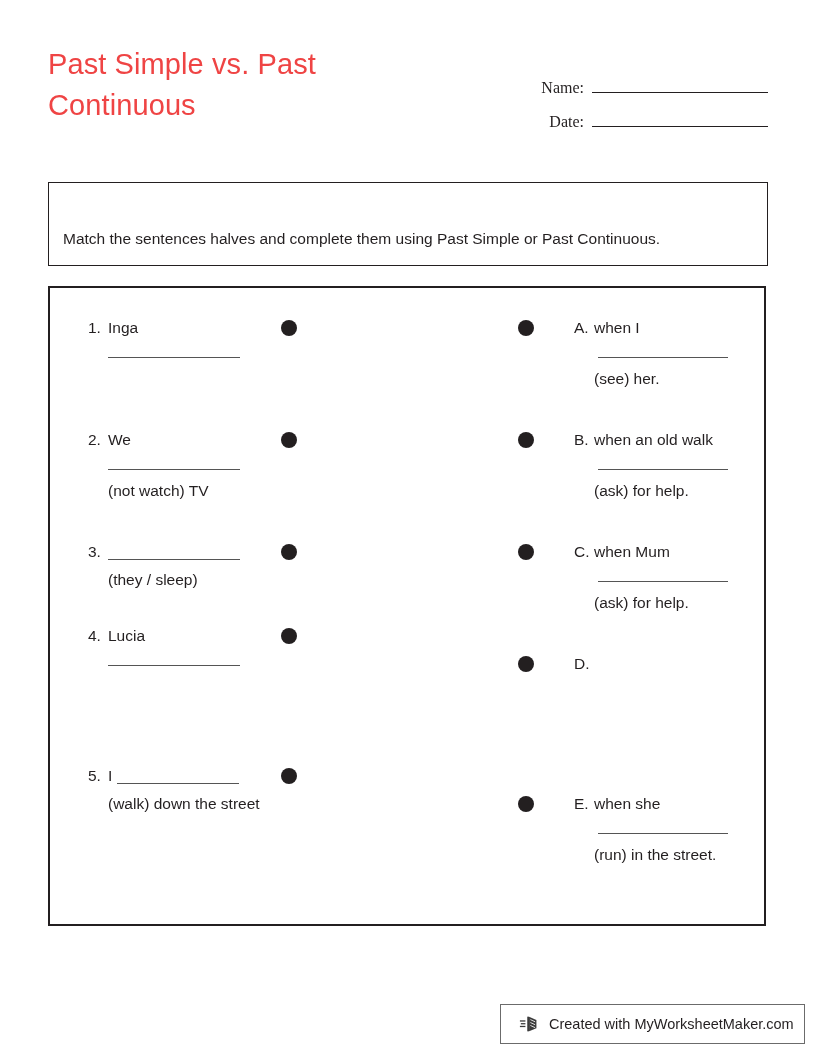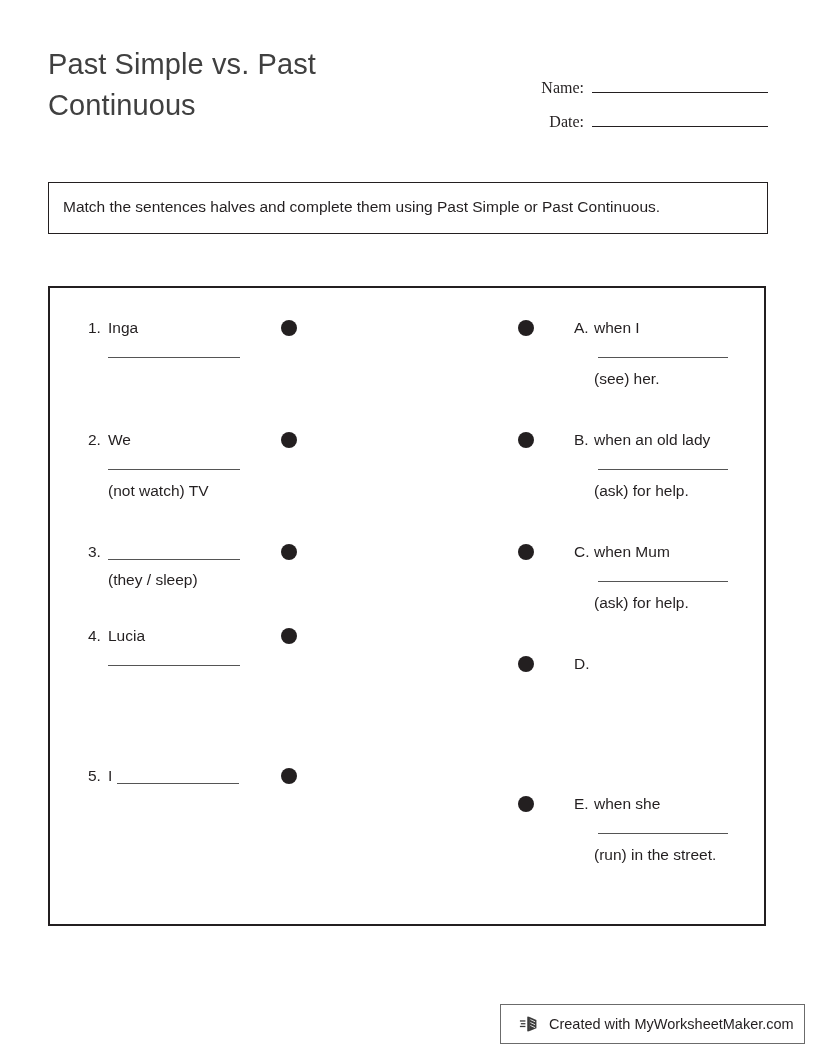--- a/index.html
+++ b/index.html
@@ -25,21 +25,21 @@
     height: 100px;
   }
   .title {
     position: absolute;
     left: 0;
     top: 0;
     width: 420px;
     font-size: 29px;
     line-height: 41px;
     font-weight: 400;
-    color: #404040;
+    color: #ef4444;
     letter-spacing: 0.1px;
   }
   .namedate {
     position: absolute;
     right: 0;
     top: 8px;
     width: 248px;
     margin-top: 26px;
   }
   .nd-row {
@@ -68,20 +68,21 @@
     top: 182px;
     width: 720px;
     box-sizing: border-box;
     border: 1.6px solid #231f20;
     padding: 12px 14px 14px 14px;
   }
   .instr-text {
     font-size: 15.5px;
     line-height: 24px;
     color: #231f20;
+    margin-top: 32px;
   }
 
   
   .match-box {
     position: absolute;
     left: 48px;
     top: 286px;
     width: 718px;
     height: 640px;
     box-sizing: border-box;
@@ -231,40 +232,41 @@
         <span>Lucia</span>
         <div class="blank-line blank-left"></div>
       </div>
     </div>
 
     <div class="item" style="top:474px;">
       <span class="lbl">5.</span>
       <div class="body">
         <span>I</span>
         <span class="blank-inline-sm"></span>
+        <span class="tail">(walk) down the street</span>
       </div>
     </div>
 
   </div>
 
   <div class="col col-right">
 
     <div class="item" style="top:26px;">
       <span class="lbl">A.</span>
       <div class="body">
         <span>when I</span>
         <div class="blank-line blank-right"></div>
         <span class="tail">(see) her.</span>
       </div>
     </div>
 
     <div class="item" style="top:138px;">
       <span class="lbl">B.</span>
       <div class="body">
-        <span>when an old lady</span>
+        <span>when an old walk</span>
         <div class="blank-line blank-right"></div>
         <span class="tail">(ask) for help.</span>
       </div>
     </div>
 
     <div class="item" style="top:250px;">
       <span class="lbl">C.</span>
       <div class="body">
         <span>when Mum</span>
         <div class="blank-line blank-right"></div>

